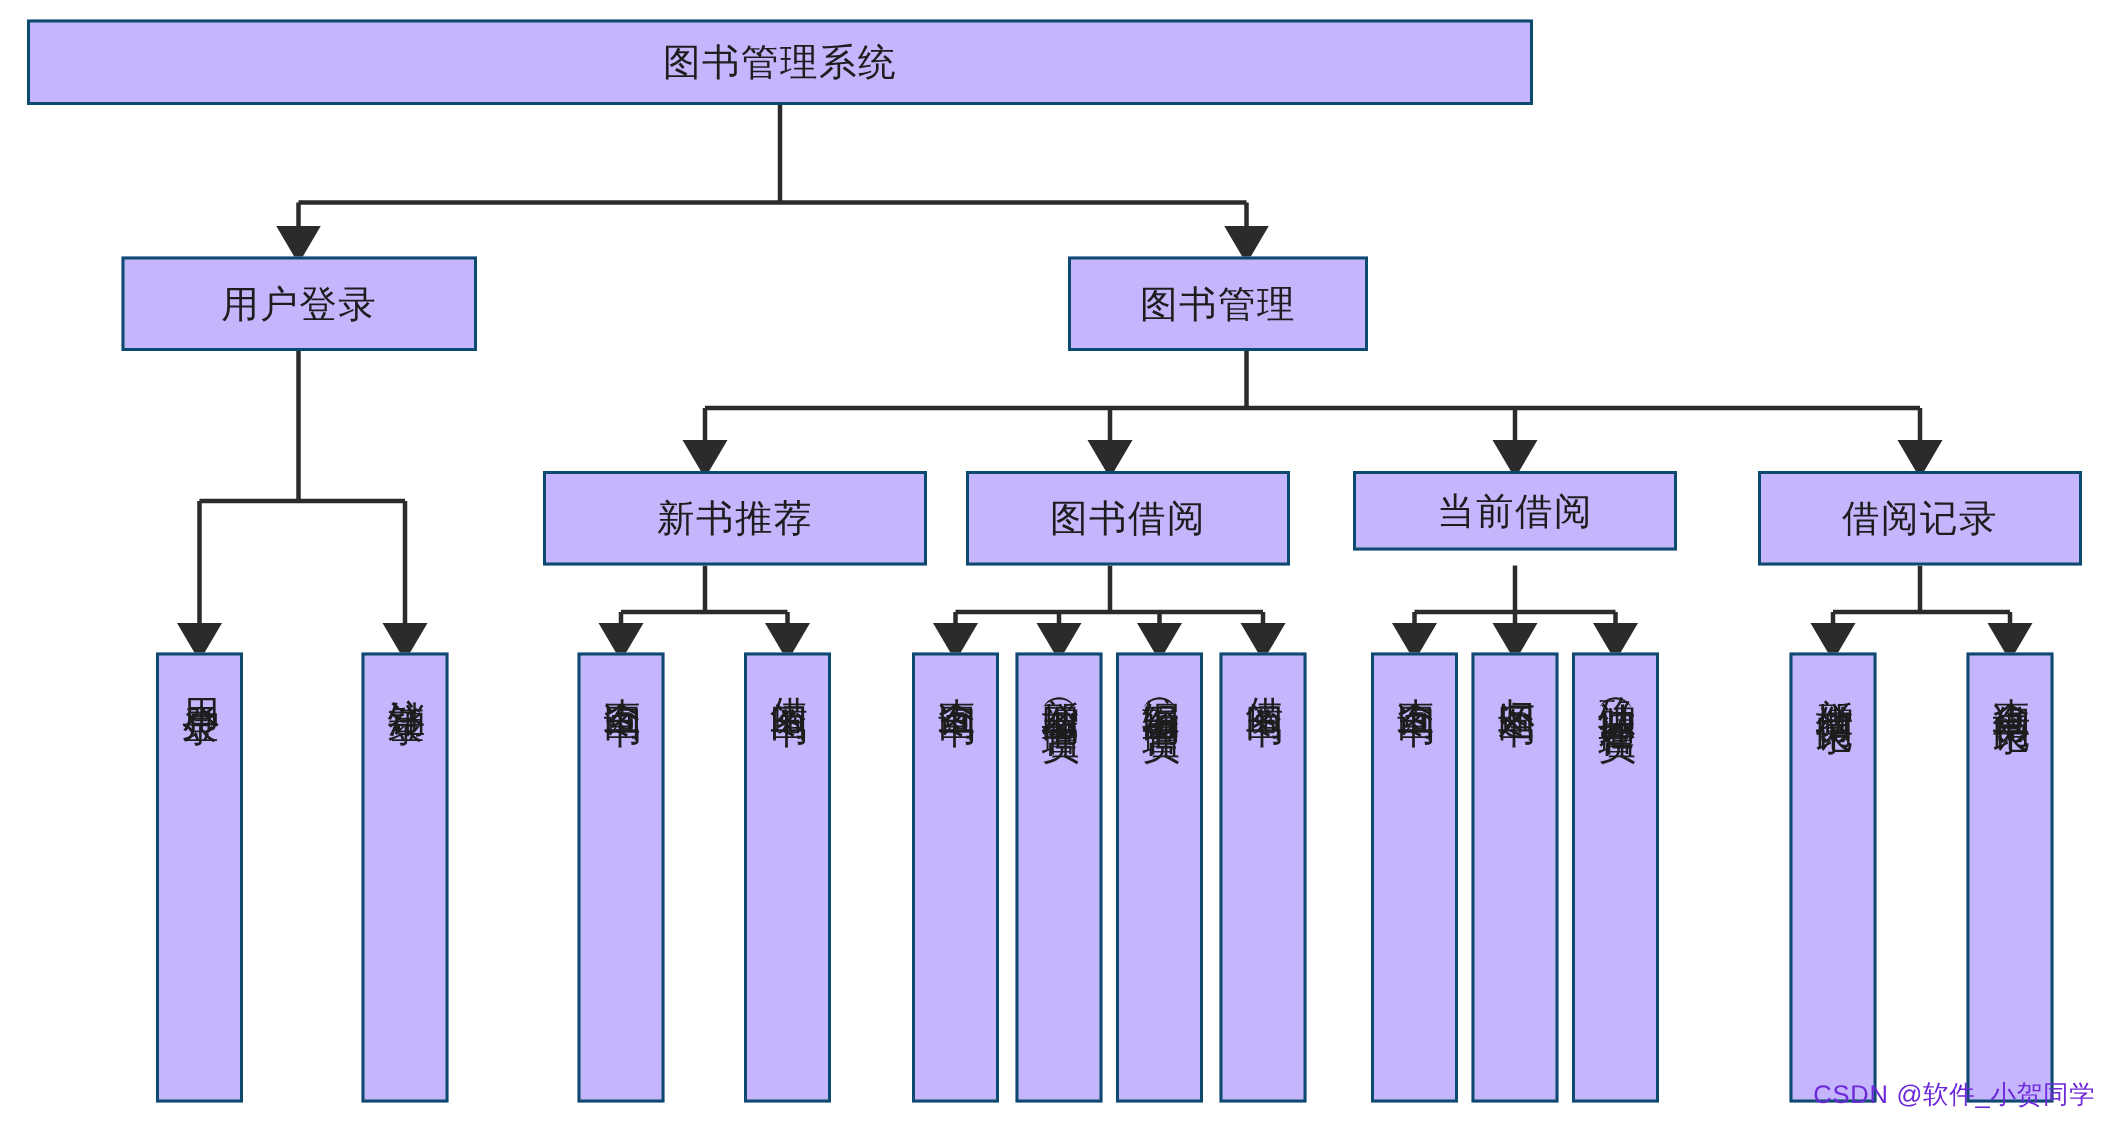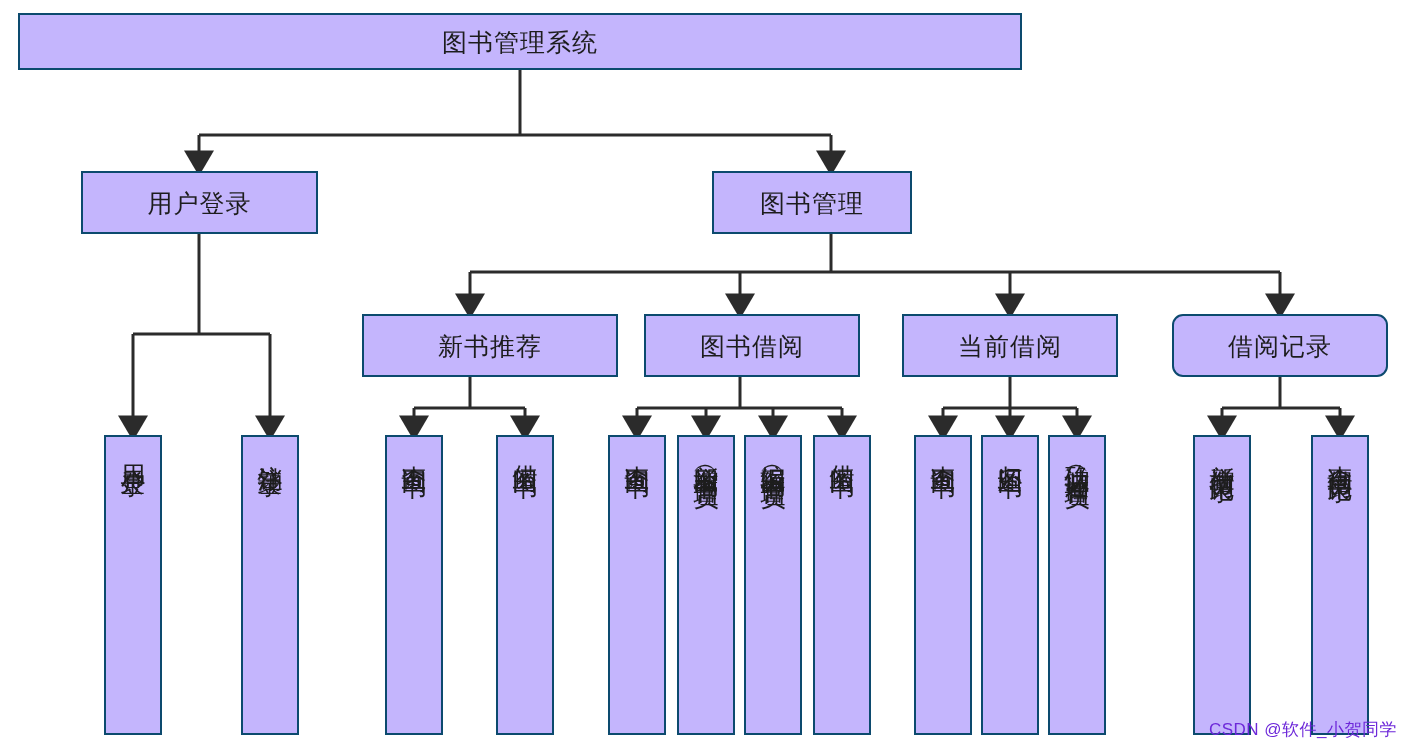--- a/index.html
+++ b/index.html
@@ -132,24 +132,24 @@
   <div class="node horiz" style="left:712px; top:171px; width:200px; height:63px;">
     <span>图书管理</span>
   </div>
 
   <div class="node horiz" style="left:362px; top:314px; width:256px; height:63px;">
     <span>新书推荐</span>
   </div>
   <div class="node horiz" style="left:632px; top:314px; width:216px; height:63px;margin-left:12px;">
     <span>图书借阅</span>
   </div>
-  <div class="node horiz" style="left:902px; top:314px; width:216px; height:63px;">
+  <div class="node horiz" style="left:902px; top:314px; width:216px; height:53px;">
     <span>当前借阅</span>
   </div>
-  <div class="node horiz" style="left:1172px; top:314px; width:216px; height:63px;border-radius:11px;">
+  <div class="node horiz" style="left:1172px; top:314px; width:216px; height:63px;">
     <span>借阅记录</span>
   </div>
 
   <div class="node leaf" style="left:104px; top:435px; width:58px; height:300px;">
     <span class="vtext">用户登录</span>
   </div>
   <div class="node leaf" style="left:241px; top:435px; width:58px; height:300px;">
     <span class="vtext">注销登录</span>
   </div>
 

